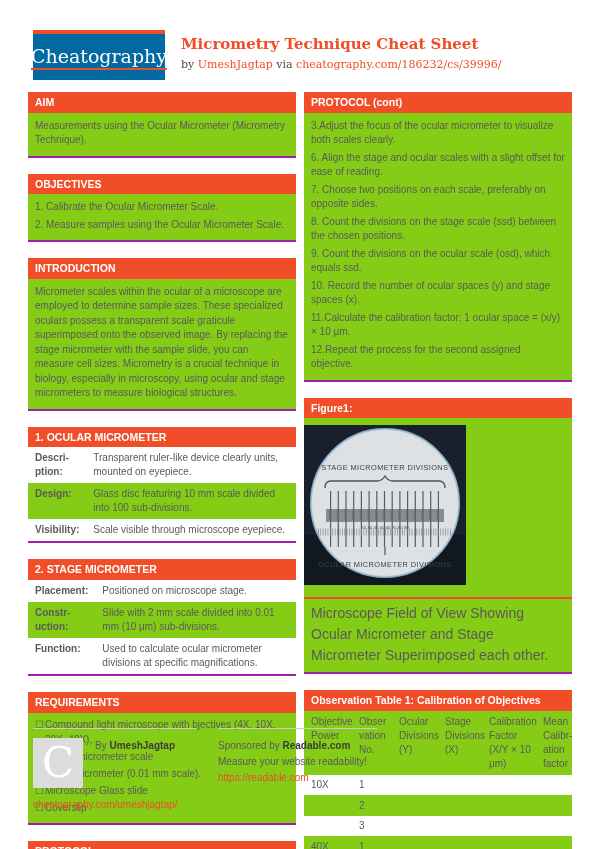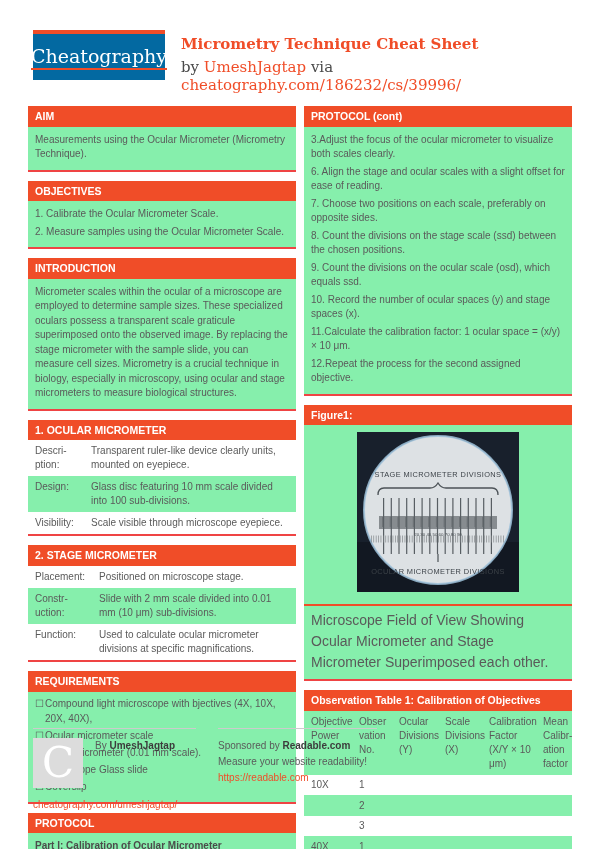--- a/index.html
+++ b/index.html
@@ -8,48 +8,48 @@
   .page { position:relative; width:600px; height:849px; background:#fff; overflow:hidden; }
 
   
   .header { display:flex; padding:30px 28px 10px 33px; gap:16px; }
   .logo-box { width:132px; height:50px; background:#0369a1; border-top:4px solid #f04d28;
               display:flex; align-items:center; justify-content:center; cursor:pointer; }
   .logo-text { color:#fff; font-family:"DejaVu Serif", serif; font-size:19px;
                border-bottom:2px solid #f04d28; padding-bottom:1px; }
   .title-wrap { padding-top:5px; font-family:"DejaVu Serif", serif; }
   .page-title { color:#f04d28; font-size:15px; font-weight:bold; }
-  .byline { font-size:15px; color:#4a4a4a; margin-top:5px; }
+  .byline { font-size:11px; color:#4a4a4a; margin-top:5px; }
   .byline a { color:#f04d28; text-decoration:none; }
 
   
   .cols { display:flex; gap:8px; padding:2px 28px 0; align-items:flex-start; }
   .col { flex:0 0 268px; width:268px; }
 
-  .card { background:#86efac; border-bottom:2px solid #ef4444; margin-bottom:9px; }
+  .card { background:#84cc16; border-bottom:2px solid #a21caf; margin-bottom:16px; }
   .card-head { background:#f04d28; color:#fff; font-size:10.5px; font-weight:bold;
                padding:4px 7px; line-height:1.2; }
   .card-body { padding:3px 7px 5px; font-size:10px; color:#5a5a5a; line-height:1.45; }
   .card-body p { margin:3px 0; }
   .bold-line { font-weight:bold; color:#4c4c4c; }
 
   
   table { border-collapse:collapse; width:100%; }
   .kv-table { font-size:10px; color:#5a5a5a; }
   .kv-table tr:nth-child(odd) { background:#fff; }
   .kv-table tr:nth-child(even) { background:transparent; }
   .kv-table td { padding:4px 7px; vertical-align:top; line-height:1.4; }
-  .kv-label { font-weight:normal; width:56px; }
+  .kv-label { font-weight:bold; width:56px; }
 
   
   .check-line { display:flex; align-items:flex-start; margin:2.5px 0; }
   .checkbox { margin-right:1px; }
 
   
-  .figure-body { padding:7px 0 8px; text-align:center; }
+  .figure-body { padding:7px 0 8px; }
   .figure-caption { border-top:2px solid #f04d28; padding:4px 7px 6px;
                     font-size:14px; color:#5a5a5a; line-height:1.5; }
 
   
   .obs-table { font-size:10px; color:#5a5a5a; table-layout:fixed; }
   .obs-table th { font-weight:normal; text-align:left; padding:4px 4px 4px 7px;
                   vertical-align:top; line-height:1.4; }
   .obs-table td { padding:3.5px 4px 3.5px 7px; line-height:1.35; }
   .obs-table tbody tr:nth-child(odd) { background:#fff; }
   .obs-table col.c1{width:48px} .obs-table col.c2{width:40px} .obs-table col.c3{width:46px}
@@ -240,21 +240,21 @@
               <col class="c3">
               <col class="c4">
               <col class="c5">
               <col class="c6">
             </colgroup>
           <thead>
             <tr>
               <th>Objective Power</th>
               <th>Obser vation No.</th>
               <th>Ocular Divisions (Y)</th>
-              <th>Scale Divisions (X)</th>
+              <th>Stage Divisions (X)</th>
               <th>Calibration Factor (X/Y × 10 μm)</th>
               <th>Mean Calibr-ation factor</th>
             </tr>
           </thead>
           <tbody>
             <tr>
               <td>10X</td>
               <td>1</td>
               <td></td>
               <td></td>

